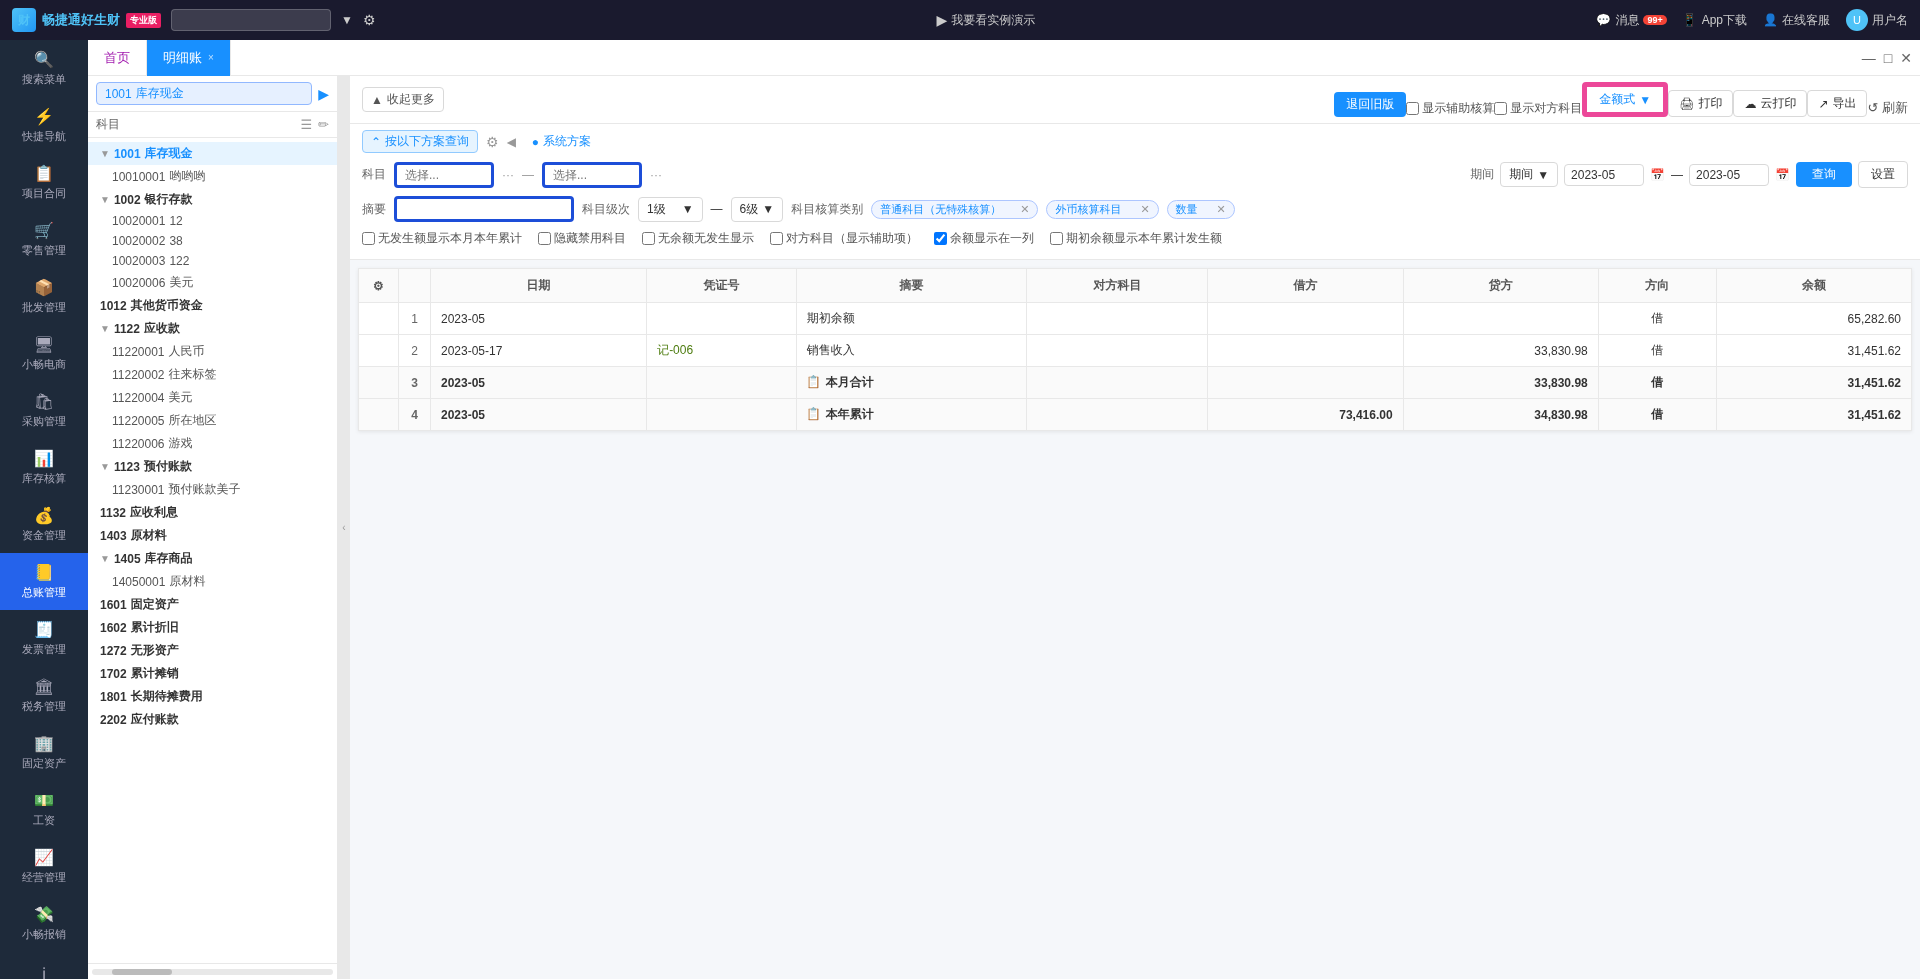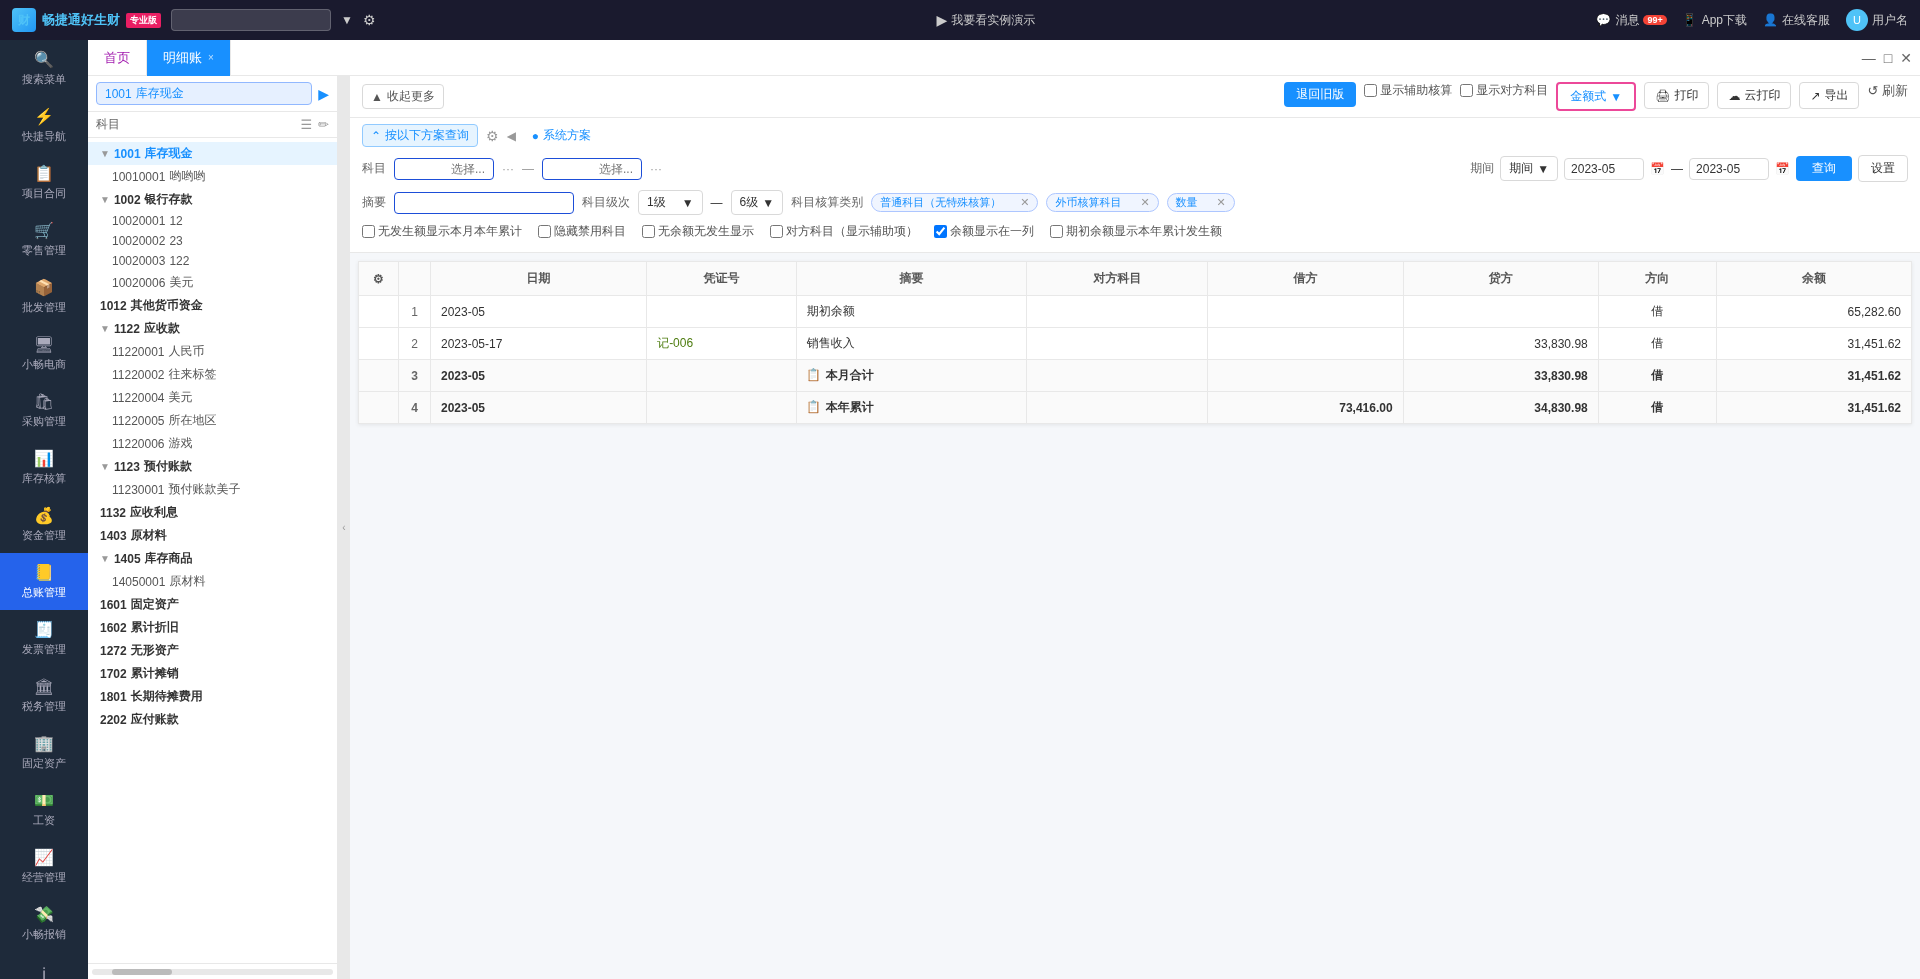--- a/index.html
+++ b/index.html
@@ -64,29 +64,29 @@
     .tree-item.parent { font-weight: bold; }
     .tree-item.child { padding-left: 24px; color: #555; }
     .tree-expand { color: #999; font-size: 10px; }
 
     
     .right-content { flex: 1; display: flex; flex-direction: column; overflow: hidden; background: #f5f7fa; }
 
     
     .action-bar { background: #fff; padding: 6px 12px; display: flex; align-items: center; gap: 8px; border-bottom: 1px solid #e8e8e8; }
     .expand-btn { display: flex; align-items: center; gap: 4px; color: #555; cursor: pointer; font-size: 12px; border: 1px solid #d9d9d9; border-radius: 4px; padding: 3px 8px; }
-    .action-bar-right { margin-left: auto; display: flex; align-items: flex-start; gap: 8px; }
+    .action-bar-right { margin-left: auto; display: flex; align-items: flex-end; gap: 0; }
     .btn-primary { background: #1890ff; color: #fff; border: none; border-radius: 4px; padding: 4px 12px; cursor: pointer; font-size: 12px; }
     .btn-default { background: #fff; color: #333; border: 1px solid #d9d9d9; border-radius: 4px; padding: 4px 10px; cursor: pointer; font-size: 12px; display: flex; align-items: center; gap: 4px; }
-    .btn-blue-outline { background: #fff; color: #1890ff; border: 2px solid #ec4899; border-radius: 4px; padding: 4px 12px; cursor: pointer; font-size: 12px; display: flex; align-items: center; gap: 4px; }
+    .btn-blue-outline { background: #fff; color: #1890ff; border: 5px solid #ec4899; border-radius: 4px; padding: 4px 12px; cursor: pointer; font-size: 12px; display: flex; align-items: center; gap: 4px; }
     .checkbox-item { display: flex; align-items: center; gap: 3px; font-size: 12px; color: #555; cursor: pointer; }
     .checkbox-item input { cursor: pointer; }
     .refresh-btn { cursor: pointer; color: #555; font-size: 13px; }
     .filter-label { font-size: 12px; color: #666; white-space: nowrap; }
-    .filter-input { border: 1px solid #1d4ed8; border-radius: 4px; padding: 3px 8px; font-size: 12px; color: #999; min-width: 100px; outline: none; text-align: right; }
+    .filter-input { border: 3px solid #1d4ed8; border-radius: 4px; padding: 3px 8px; font-size: 12px; color: #999; min-width: 100px; outline: none; }
     .date-input { border: 1px solid #d9d9d9; border-radius: 4px; padding: 3px 8px; font-size: 12px; color: #333; width: 90px; outline: none; }
     .query-btn { background: #1890ff; color: #fff; border: none; border-radius: 4px; padding: 4px 16px; cursor: pointer; font-size: 12px; }
     .setting-btn { background: #fff; color: #333; border: 1px solid #d9d9d9; border-radius: 4px; padding: 4px 12px; cursor: pointer; font-size: 12px; }
     .filter-tag { background: #f0f5ff; border: 1px solid #adc6ff; border-radius: 12px; padding: 1px 8px; font-size: 11px; color: #1890ff; display: flex; align-items: center; gap: 19px; }
     .filter-tag .close { cursor: pointer; color: #999; }
 
     
     .table-area { flex: 1; overflow: auto; padding: 8px; }
     .data-table { width: 100%; border-collapse: collapse; background: #fff; box-shadow: 0 1px 4px rgba(0,0,0,0.08); }
     .data-table th { background: #fafafa; border: 1px solid #e8e8e8; padding: 8px 10px; font-size: 12px; color: #555; text-align: center; white-space: nowrap; }
@@ -271,21 +271,21 @@
             <span class="tree-expand">▼</span>
             <span>1002</span>
             <span>银行存款</span>
           </div>
           <div class="tree-item child">
             <span>10020001</span>
             <span>12</span>
           </div>
           <div class="tree-item child">
             <span>10020002</span>
-            <span>23</span>
+            <span>38</span>
           </div>
           <div class="tree-item child">
             <span>10020003</span>
             <span>122</span>
           </div>
           <div class="tree-item child">
             <span>10020006</span>
             <span>美元</span>
           </div>
           <div class="tree-item parent">

